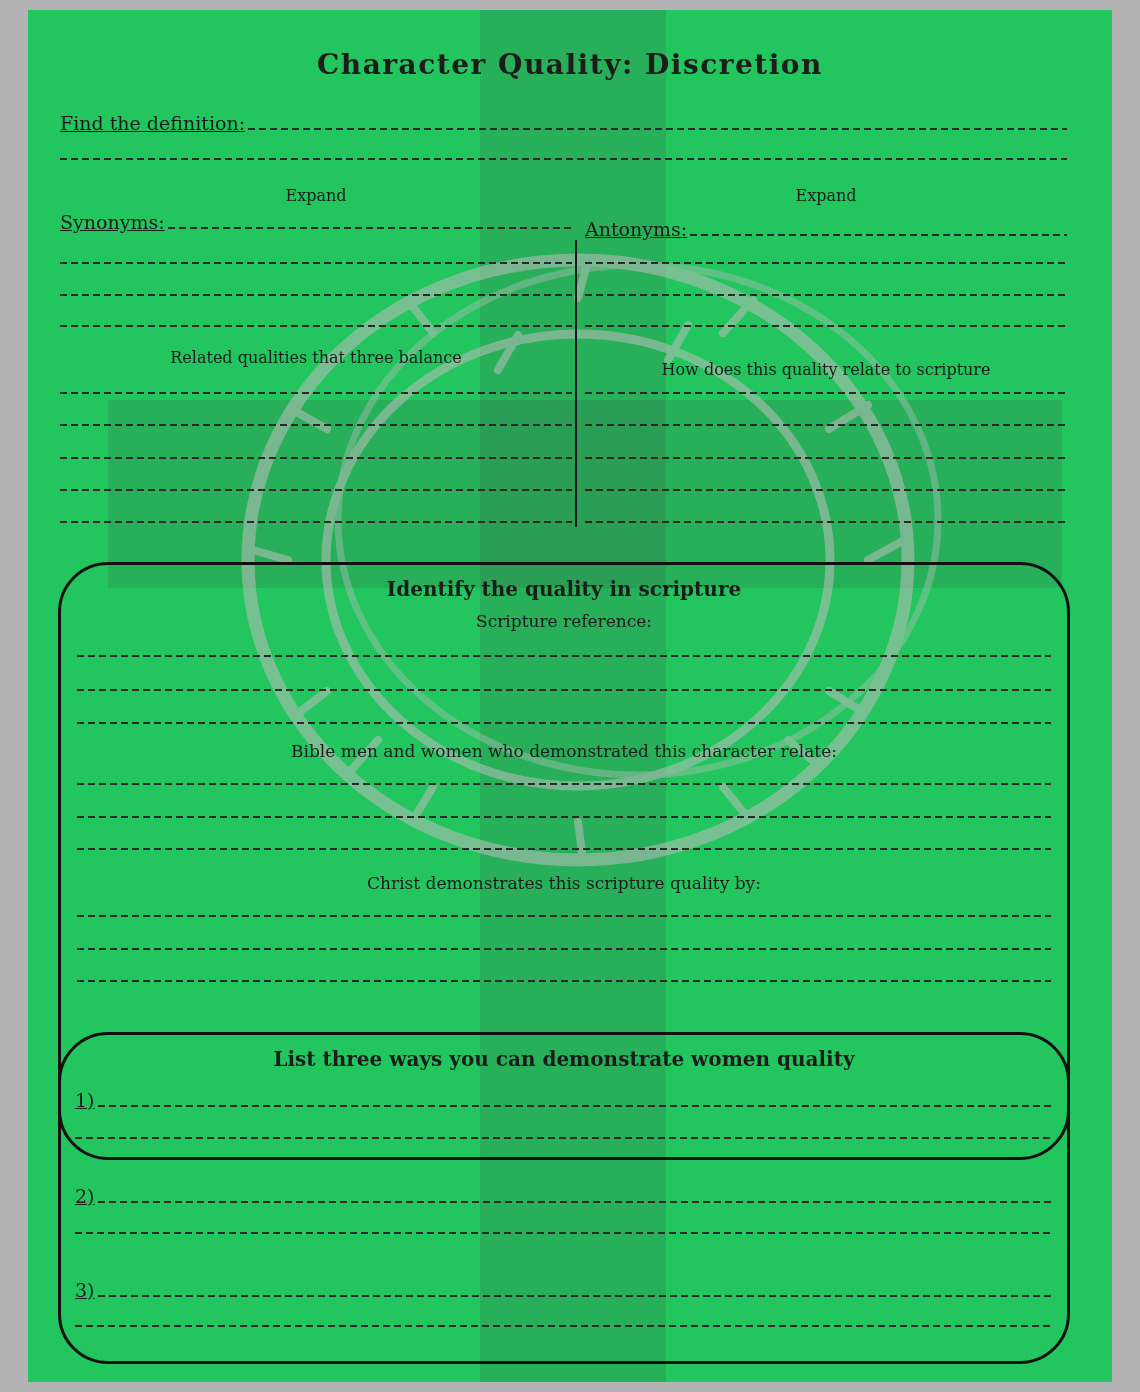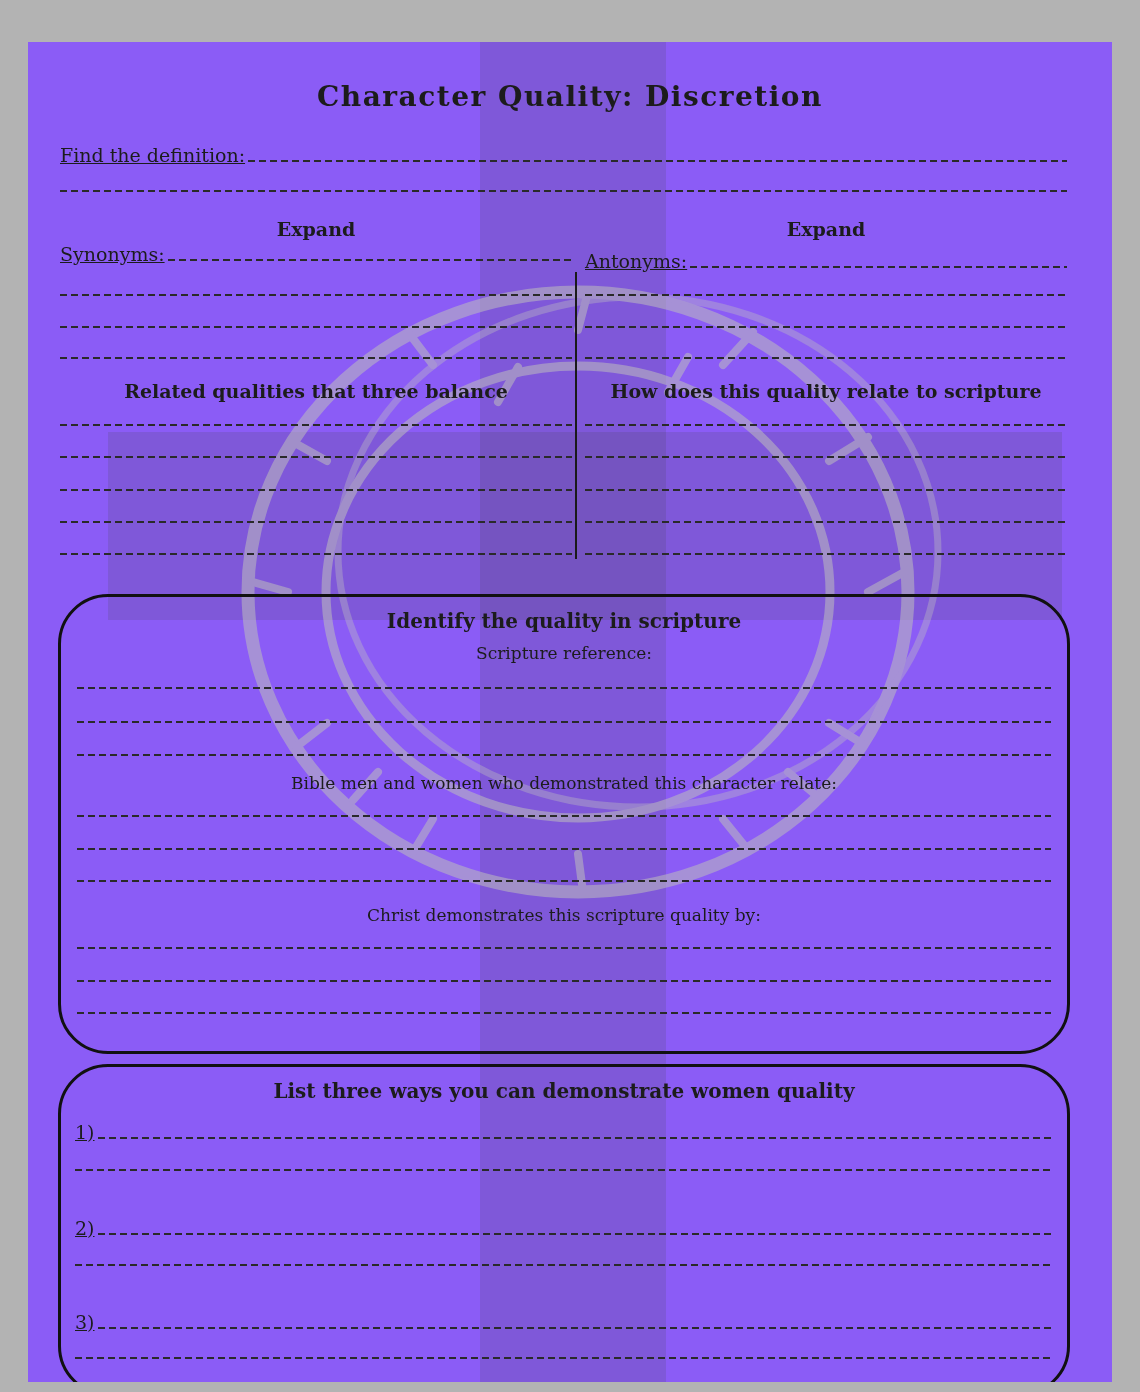--- a/index.html
+++ b/index.html
@@ -7,40 +7,39 @@
   body {
     background: #b3b3b3;
     font-family: "DejaVu Serif", "Liberation Serif", serif;
     color: #1c1c1c;
     position: relative;
     overflow: hidden;
   }
   .page {
     position: absolute;
     left: 28px; right: 28px; top: 10px; bottom: 10px;
-    background: #8b5cf6;
+    background: #22c55e;
     overflow: hidden;
-    margin-top: 32px;
   }
   .wm { position: absolute; inset: 0; pointer-events: none; }
   .band { position: absolute; background: rgba(70,70,70,0.16); }
   .band-v { left: 452px; width: 186px; top: 0; bottom: 0; }
   .band-h { left: 80px; right: 50px; top: 390px; height: 188px; }
   .thorns { position: absolute; left: 140px; top: 210px; width: 820px; height: 690px; opacity: 0.55; }
   .content { position: absolute; inset: 0; }
   .abs { position: absolute; }
   .title {
     left: 0; right: 0; top: 38px;
     text-align: center;
     font-size: 28px;
     font-weight: bold;
     letter-spacing: 1.5px;
   }
   .lbl { font-size: 19px; }
-  .hdr { font-size: 19px; font-weight: bold; text-align: center; }
+  .hdr { font-size: 16px; font-weight: normal; text-align: center; }
   .row { display: flex; align-items: flex-end; text-decoration: underline; }
   .dash {
     height: 2px;
     background-image: repeating-linear-gradient(90deg, #2a2a2a 0 7px, rgba(0,0,0,0) 7px 11px);
   }
   .row .dash { flex: 1; margin: 0 0 4px 3px; }
   .line { position: absolute; }
   .divider {
     position: absolute;
     left: 547px; top: 230px; height: 287px;
@@ -129,29 +128,29 @@
 
     <div class="col colR">
       <div class="abs hdr" style="left:0; right:0; top:0;">Expand</div>
       <div class="abs row" style="left:0; right:0; top:32px;">
         <span class="lbl">Antonyms:</span>
         <div class="dash"></div>
       </div>
       <div class="line dash" style="left:0; right:0; top:76px;"></div>
       <div class="line dash" style="left:0; right:0; top:108px;"></div>
       <div class="line dash" style="left:0; right:0; top:139px;"></div>
-      <div class="abs hdr" style="left:0; right:0; top:162px;">How does this quality relate to scripture</div>
+      <div class="abs hdr" style="left:0; right:0; top:174px;">How does this quality relate to scripture</div>
       <div class="line dash" style="left:0; right:0; top:206px;"></div>
       <div class="line dash" style="left:0; right:0; top:238px;"></div>
       <div class="line dash" style="left:0; right:0; top:271px;"></div>
       <div class="line dash" style="left:0; right:0; top:303px;"></div>
       <div class="line dash" style="left:0; right:0; top:335px;"></div>
     </div>
 
-    <div class="box" style="top:552px; height:460px;">
+    <div class="box" style="top:552px; height:598px;">
       <div class="box-title" style="top:12px;">Identify the quality in scripture</div>
       <div class="box-sub" style="top:46px;">Scripture reference:</div>
       <div class="line dash" style="top:90px;"></div>
       <div class="line dash" style="top:124px;"></div>
       <div class="line dash" style="top:157px;"></div>
       <div class="box-sub" style="top:176px;">Bible men and women who demonstrated this character relate:</div>
       <div class="line dash" style="top:218px;"></div>
       <div class="line dash" style="top:251px;"></div>
       <div class="line dash" style="top:283px;"></div>
       <div class="box-sub" style="top:308px;">Christ demonstrates this scripture quality by:</div>

